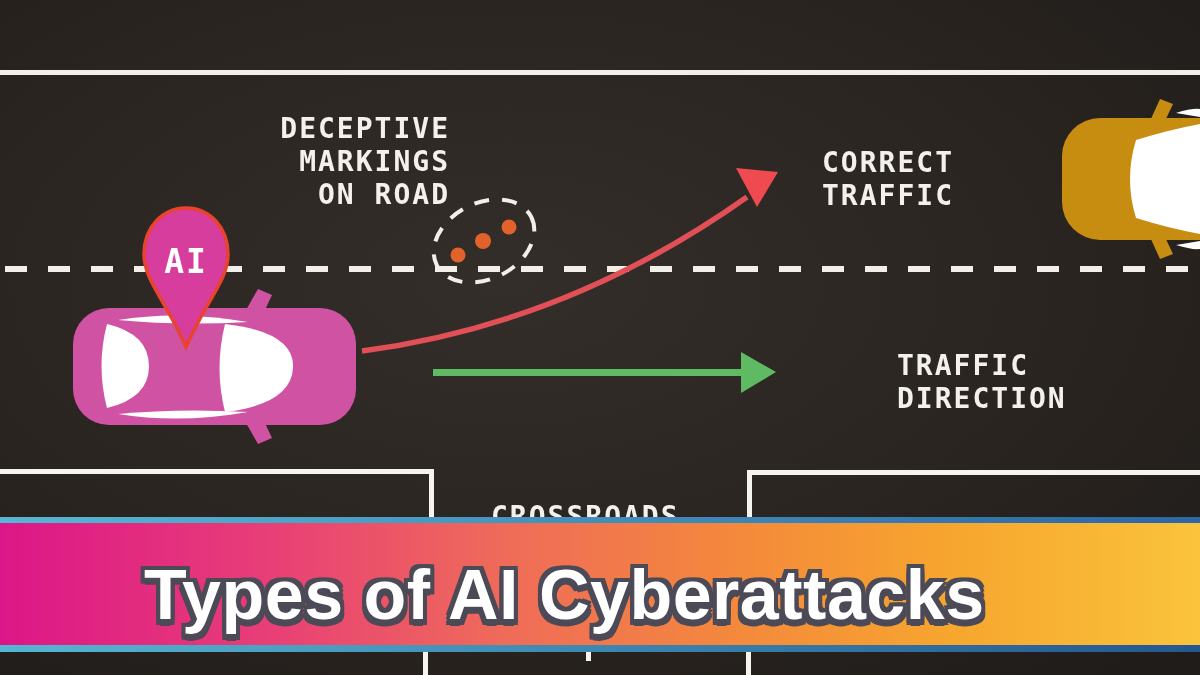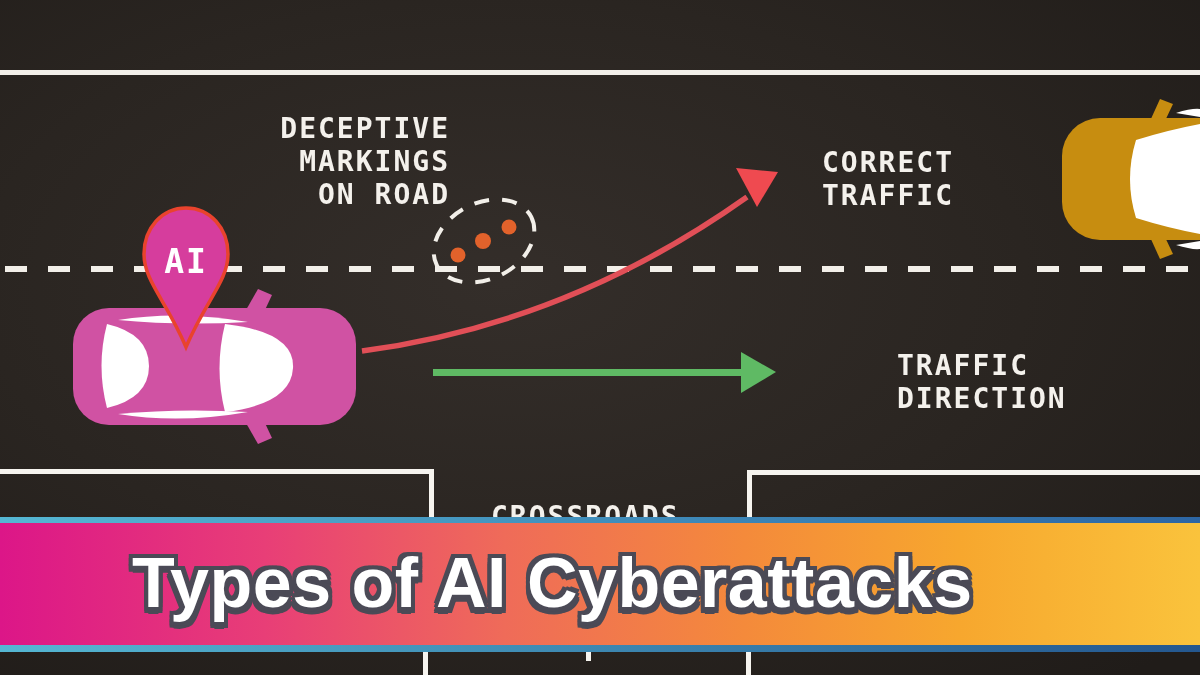--- a/index.html
+++ b/index.html
@@ -32,21 +32,21 @@
     position:absolute;left:0;top:517px;width:1200px;height:135px;z-index:5;
     background:linear-gradient(90deg,#DC1688 0%,#E83E77 22%,#EF6B59 42%,#F48A3B 62%,#F7A72E 80%,#FAC33C 100%);
     box-sizing:border-box;
   }
   .banner::before{content:"";position:absolute;left:0;right:0;top:0;height:6px;
     background:linear-gradient(90deg,#55B7D3,#2D66A4);}
   .banner::after{content:"";position:absolute;left:0;right:0;bottom:0;height:7px;
     background:linear-gradient(90deg,#55B7D3,#24578F);}
   .banner-title{
     position:absolute;left:132px;top:50%;transform:translateY(-52%);
-    margin:0;font-family:"Liberation Sans",sans-serif;font-weight:bold;
+    margin:12px;font-family:"Liberation Sans",sans-serif;font-weight:bold;
     font-size:70px;letter-spacing:0.5px;color:#FFFFFF;white-space:nowrap;
     text-shadow:
       -4px -4px 0 #4B4A56, 4px -4px 0 #4B4A56,
       -4px  4px 0 #4B4A56, 4px  4px 0 #4B4A56,
       -4px  0   0 #4B4A56, 4px  0   0 #4B4A56,
        0   -4px 0 #4B4A56, 0    4px 0 #4B4A56,
        0    7px 0 #4B4A56, 4px  6px 0 #4B4A56, -4px 6px 0 #4B4A56;
   }
   .pin-text{font-family:"DejaVu Sans Mono",monospace;font-weight:bold;letter-spacing:2px;}
 </style>

